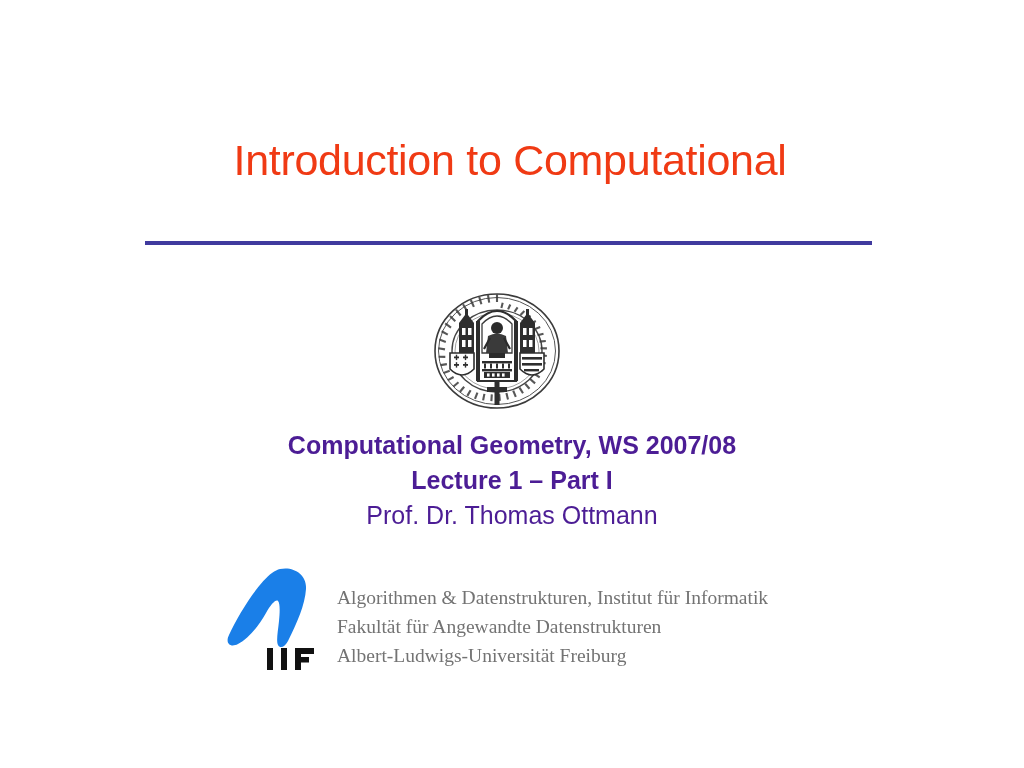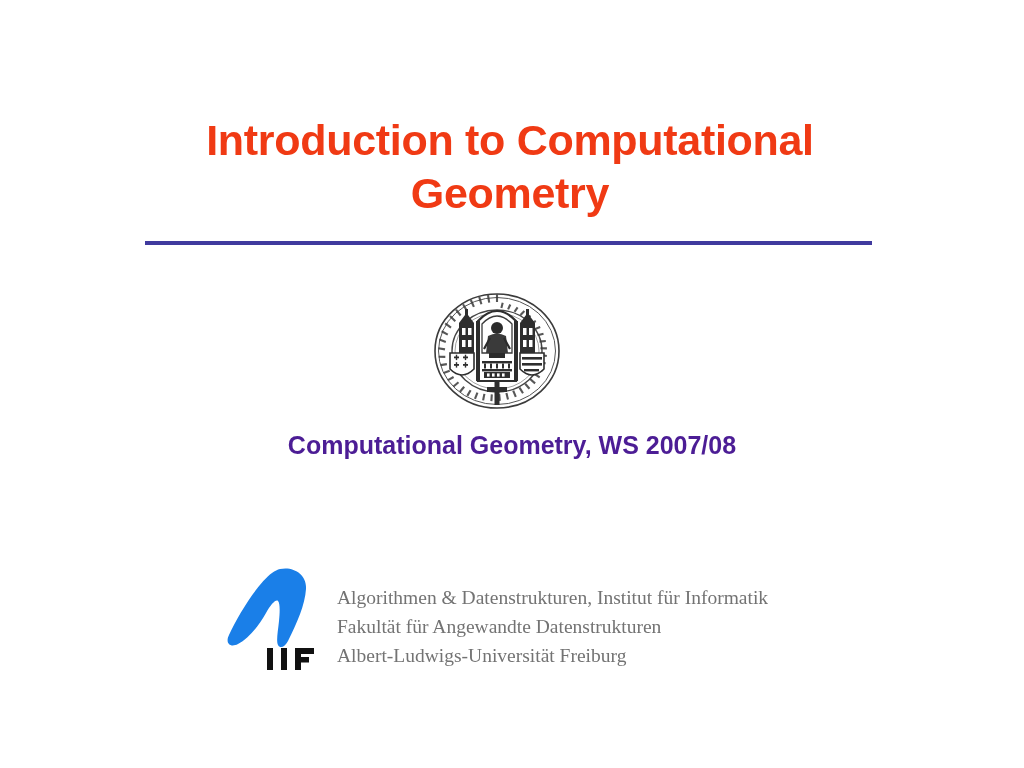--- a/index.html
+++ b/index.html
@@ -23,26 +23,27 @@
   
   .title-block {
     position: absolute;
     left: 142px;
     top: 114px;
     width: 736px;
     text-align: center;
   }
   .title-line {
     font-family: "Liberation Sans", sans-serif;
-    font-weight: bold;
+    font-weight: normal;
     font-size: 43px;
     line-height: 53px;
     color: #F03A14;
     letter-spacing: -0.3px;
     white-space: nowrap;
+    margin-top: 20px;
   }
 
   
   .divider {
     position: absolute;
     left: 145px;
     top: 241px;
     width: 727px;
     height: 4px;
     background: #403A9E;
@@ -111,21 +112,20 @@
     white-space: nowrap;
   }
 </style>
 </head>
 <body>
 
 <div class="slide">
 
   <div class="title-block">
     <div class="title-line">Introduction to Computational</div>
-    <div class="title-line">Geometry</div>
   </div>
 
   <div class="divider"></div>
 
   <div class="seal-wrap">
     <svg viewBox="0 0 130 120" xmlns="http://www.w3.org/2000/svg" aria-hidden="true">
       <defs>
         <clipPath id="sealClip">
           <ellipse cx="65" cy="60" rx="62" ry="57"></ellipse>
         </clipPath>
@@ -254,20 +254,22 @@
         <g fill="#2e2e2e">
           <rect x="62.5" y="90" width="5" height="24"></rect>
           <rect x="55" y="96" width="20" height="5"></rect>
         </g>
       </g>
     </svg>
   </div>
 
   <div class="lecture-block">
     <div class="lecture-line bold">Computational Geometry, WS 2007/08</div>
+    <div class="lecture-line bold">Lecture 1 – Part I</div>
+    <div class="lecture-line regular">Prof. Dr. Thomas Ottmann</div>
   </div>
 
   <div class="footer">
 
     <div class="logo">
       <svg viewBox="0 0 104 108" xmlns="http://www.w3.org/2000/svg" aria-hidden="true">
 
         <path d="M56 4
                  C70 1 83 10 82 24
                  C81 40 73 58 64 76

